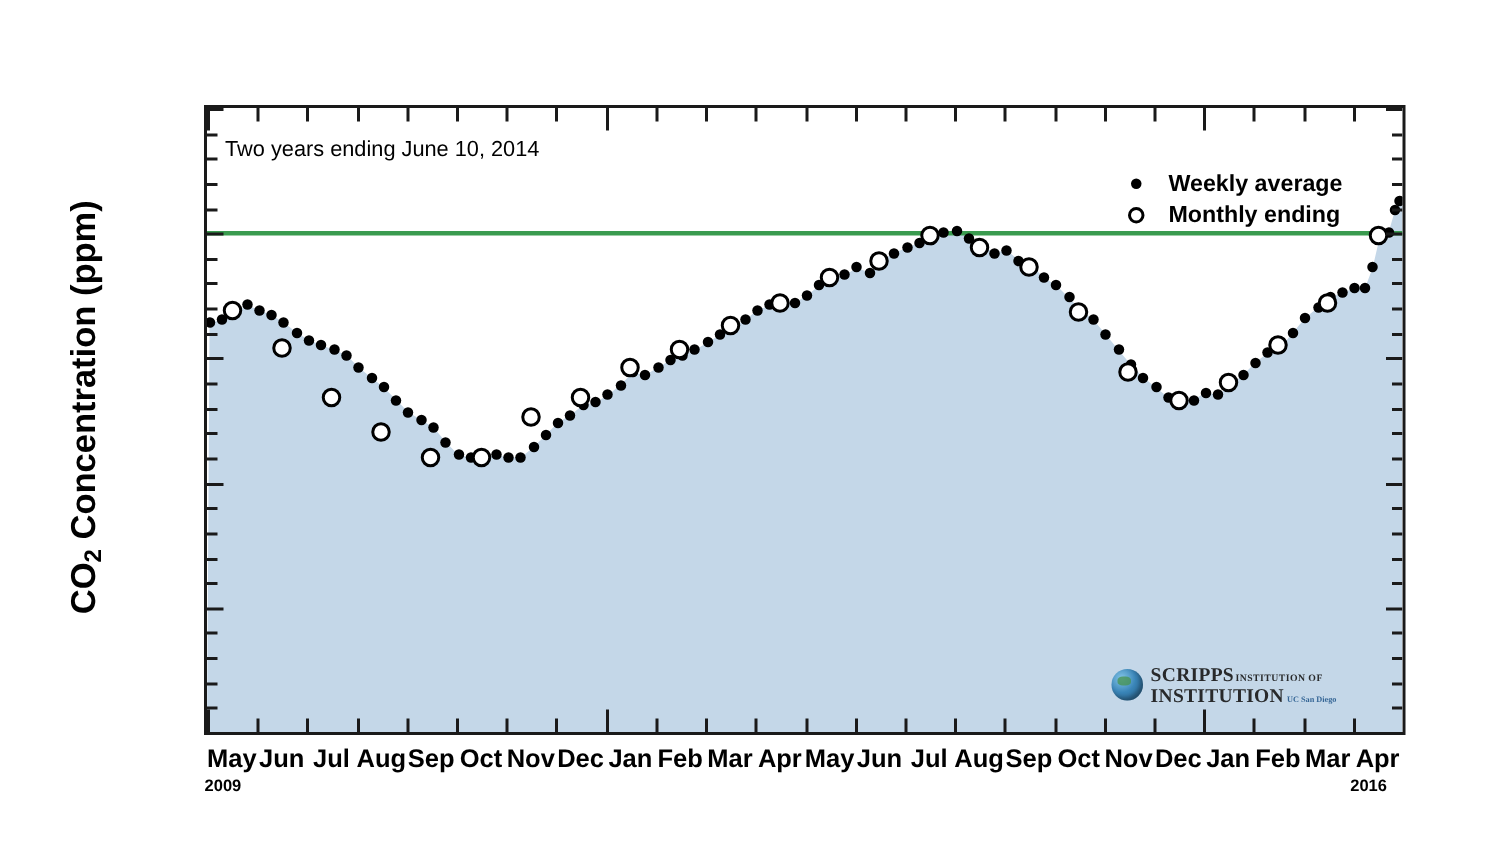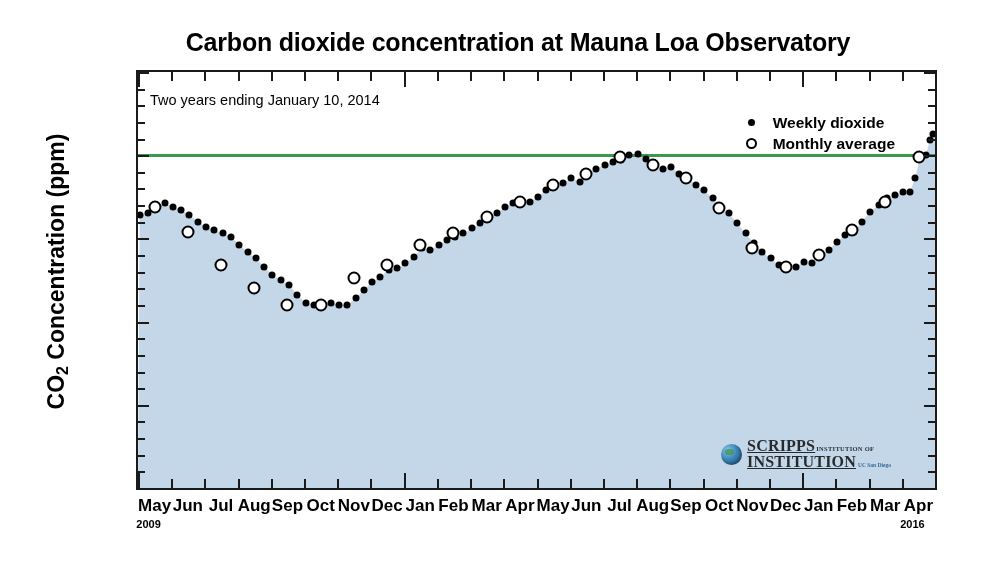--- a/index.html
+++ b/index.html
@@ -71,62 +71,61 @@
     background:radial-gradient(circle at 32% 30%, #7fc4e8 0%, #2f7fb5 45%, #14527d 100%);
     box-shadow:inset -2px -2px 3px rgba(0,0,0,.35);
     position:relative;flex:none;
   }
   .globe:after{
     content:"";position:absolute;left:4px;top:5px;width:9px;height:6px;border-radius:40%;
     background:#3f8f4a;opacity:.8;
   }
   .logo-text{margin-left:5px;line-height:1.0;}
   .logo-l1,.logo-l2{display:flex;align-items:baseline;}
-  .logo-big{font-family:"Liberation Serif",serif;font-size:16px;font-weight:bold;color:#1b1b1b;letter-spacing:.2px;text-decoration:underline;}
+  .logo-big{font-family:"Liberation Serif",serif;font-size:13px;font-weight:bold;color:#1b1b1b;letter-spacing:.2px;}
   .logo-sm{font-family:"Liberation Serif",serif;font-size:6.5px;font-weight:bold;color:#1b1b1b;letter-spacing:.3px;margin-left:1px;}
   .logo-sm2{font-family:"Liberation Serif",serif;font-size:5.5px;font-weight:bold;color:#2a5d8f;margin-left:2px;}
 
   .pt{position:absolute;border-radius:50%;}
   .pt.weekly{width:7px;height:7px;background:#000;transform:translate(-50%,-50%);}
   .pt.monthly{width:13px;height:13px;border:2.4px solid #000;background:#fff;box-sizing:border-box;transform:translate(-50%,-50%);}
 </style>
 </head>
 <body>
 
 <div id="root">
 
-  <div class="chart-title">Carbon dioxide concentration at Mauna Loa Observatory</div>
 
   <div class="ylabel">
     <span>CO</span><sub>2</sub><span> Concentration (ppm)</span>
   </div>
 
   <div class="plot">
     <div class="plot-inner">
 
       <svg id="fillsvg" width="797" height="416" style="position:absolute;left:0;top:0;">
           <path d="M 0 416.0 L 1.7 143.1 L 10.0 141.4 L 18.3 136.4 L 26.6 131.5 L 34.9 134.8 L 43.2 138.1 L 51.5 143.1 L 59.8 149.8 L 68.1 154.8 L 76.4 158.1 L 84.7 161.4 L 93.0 164.7 L 101.3 173.1 L 109.6 179.7 L 117.9 186.4 L 126.2 194.7 L 134.5 203.0 L 142.8 208.0 L 151.1 213.0 L 159.4 223.0 L 167.7 231.3 L 176.0 233.0 L 184.3 233.0 L 192.6 231.3 L 200.9 233.0 L 209.2 233.0 L 217.5 226.3 L 225.8 218.0 L 234.1 209.7 L 242.4 204.7 L 250.7 198.0 L 259.0 196.4 L 267.3 191.4 L 275.6 184.7 L 283.9 176.4 L 292.2 178.0 L 300.5 173.1 L 308.8 168.1 L 317.1 164.7 L 325.4 161.4 L 333.7 156.4 L 342.0 151.4 L 350.3 146.4 L 358.7 141.4 L 367.0 134.8 L 375.3 131.5 L 383.6 129.8 L 391.9 129.8 L 400.2 124.8 L 408.5 118.1 L 416.8 113.2 L 425.1 111.5 L 433.4 106.5 L 441.7 109.8 L 450.0 101.5 L 458.3 96.5 L 466.6 93.2 L 474.9 89.9 L 483.2 88.2 L 491.5 83.2 L 499.8 81.5 L 508.1 86.5 L 516.4 91.5 L 524.7 96.5 L 533.0 94.8 L 541.3 101.5 L 549.6 104.8 L 557.9 113.2 L 566.2 118.1 L 574.5 126.5 L 582.8 134.8 L 591.1 141.4 L 599.4 151.4 L 607.7 161.4 L 616.0 171.4 L 624.3 179.7 L 632.6 186.4 L 640.9 193.0 L 649.2 194.7 L 657.5 194.7 L 665.8 189.7 L 674.1 191.4 L 682.4 184.7 L 690.7 178.0 L 699.0 169.7 L 707.3 163.1 L 715.6 159.7 L 723.9 149.8 L 732.2 139.8 L 740.5 133.1 L 748.8 126.5 L 757.2 123.1 L 765.5 119.8 L 772.1 119.8 L 777.1 106.5 L 782.1 84.9 L 787.7 83.2 L 792.0 68.2 L 795.3 61.6 L 797.0 61.6 L 797.0 416.0 Z" fill="#c4d7e8" stroke="none"></path>
         </svg>
 
       <div class="refline" id="refline" style="top: 81.7px;"></div>
 
-      <div class="annotation">Two years ending January 10, 2014</div>
+      <div class="annotation">Two years ending June 10, 2014</div>
 
       <div class="legend">
         <div class="legend-row">
           <span class="legend-mark">
               <span class="dot-filled"></span>
             </span>
-          <span class="legend-text">Weekly dioxide</span>
+          <span class="legend-text">Weekly average</span>
         </div>
         <div class="legend-row">
           <span class="legend-mark">
               <span class="dot-open"></span>
             </span>
-          <span class="legend-text">Monthly average</span>
+          <span class="legend-text">Monthly ending</span>
         </div>
       </div>
 
       <div id="points">
           <div class="pt weekly" style="left: 1.66042px; top: 143.104px;"></div>
           <div class="pt weekly" style="left: 9.9625px; top: 141.44px;"></div>
           <div class="pt weekly" style="left: 18.2646px; top: 136.448px;"></div>
           <div class="pt weekly" style="left: 26.5667px; top: 131.456px;"></div>
           <div class="pt weekly" style="left: 34.8687px; top: 134.784px;"></div>
           <div class="pt weekly" style="left: 43.1708px; top: 138.112px;"></div>

